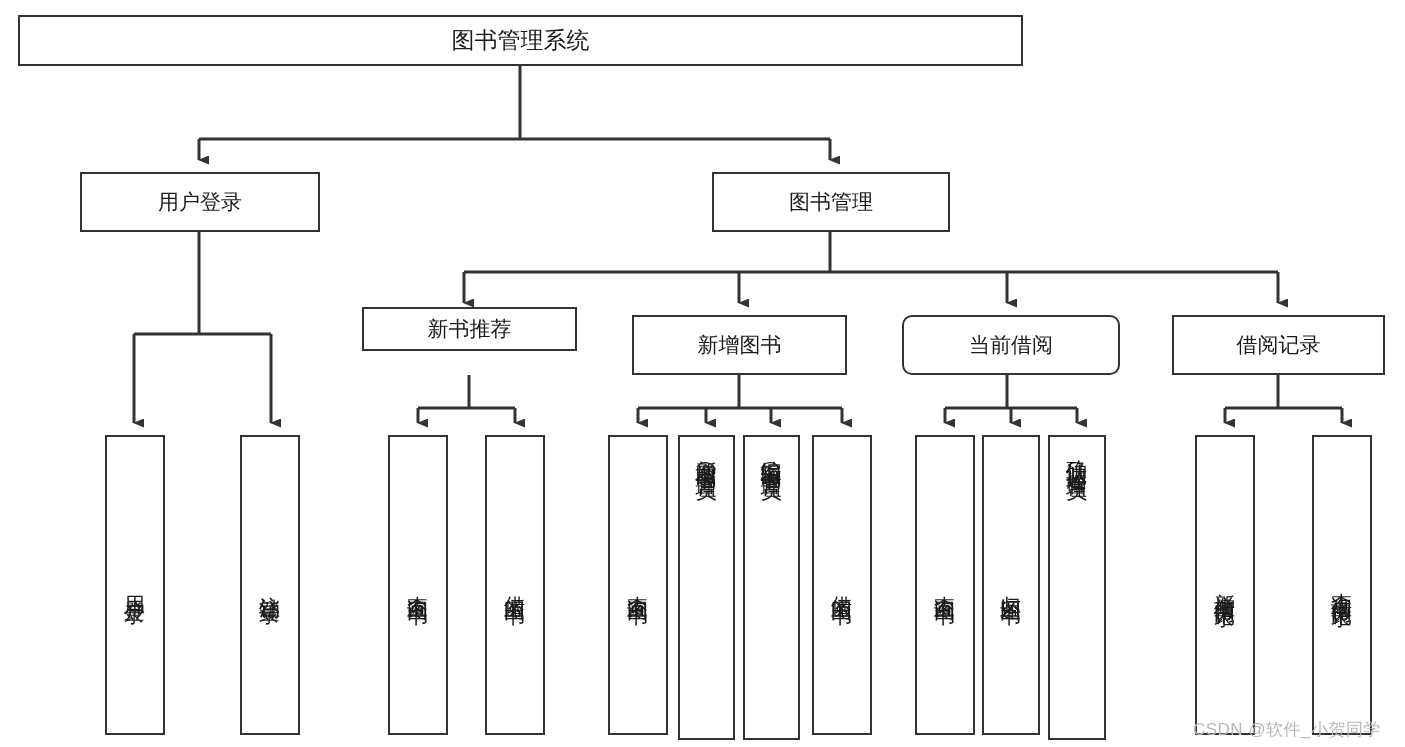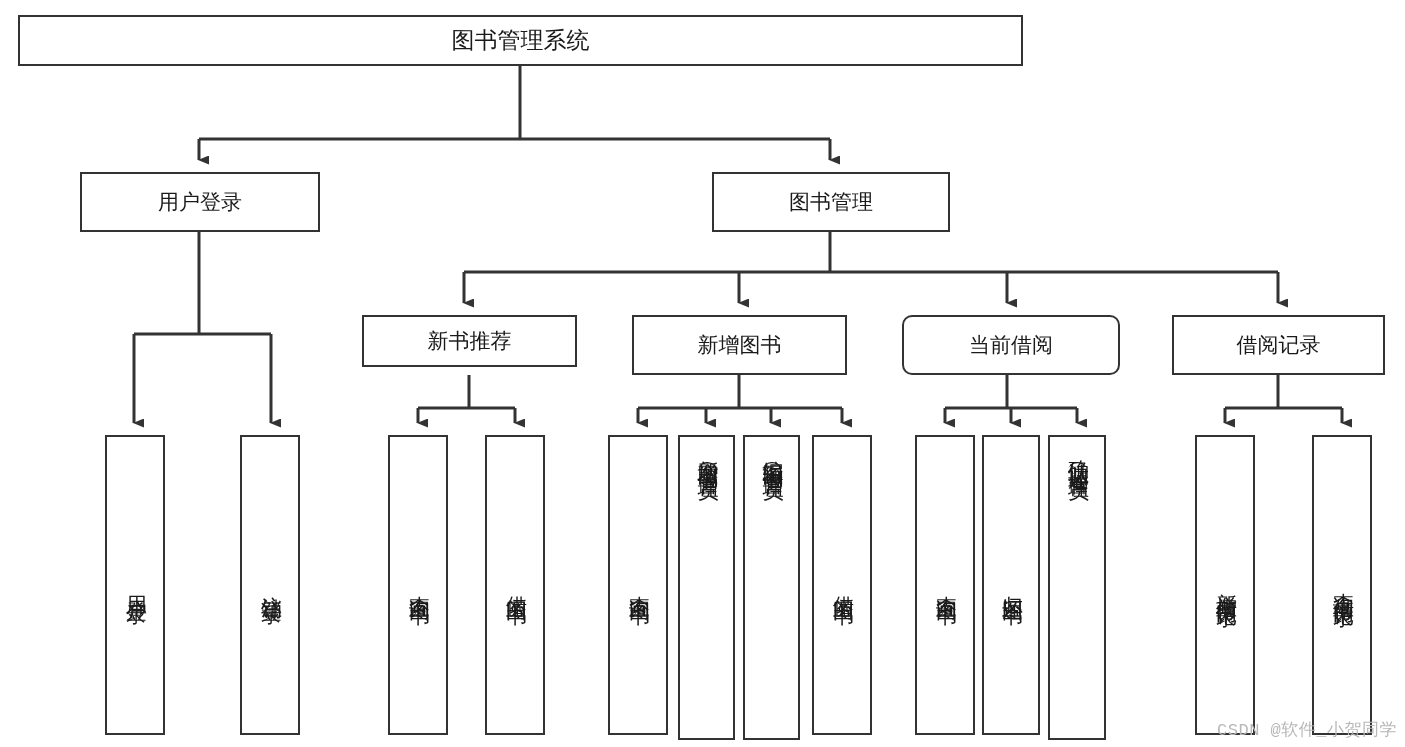--- a/index.html
+++ b/index.html
@@ -5,21 +5,21 @@
   html, body {
     margin: 0;
     padding: 0;
     background: #ffffff;
   }
   #canvas {
     position: relative;
     width: 1405px;
     height: 747px;
     background: #ffffff;
-    font-family: Liberation Mono, monospace;
+    font-family: Liberation Sans, sans-serif;
     overflow: hidden;
   }
   #edges {
     position: absolute;
     left: 0;
     top: 0;
     width: 1405px;
     height: 747px;
     pointer-events: none;
   }
@@ -62,21 +62,21 @@
     align-items: center;
     justify-content: center;
   }
   .leaf-inner.top {
     align-items: flex-start;
     padding-top: 6px;
     box-sizing: border-box;
   }
   .watermark {
     position: absolute;
-    right: 8px;
+    right: 24px;
     bottom: 6px;
     font-size: 17px;
     color: #b8b8b8;
     white-space: nowrap;
     letter-spacing: 0.5px;
     margin-top: 48px;
   }
 </style>
 </head>
 <body>
@@ -141,21 +141,21 @@
     <span>图书管理系统</span>
   </div>
 
   <div class="node lvl2" style="left:80px; top:172px; width:240px; height:60px;">
     <span>用户登录</span>
   </div>
   <div class="node lvl2" style="left:712px; top:172px; width:238px; height:60px;">
     <span>图书管理</span>
   </div>
 
-  <div class="node lvl3" style="left:362px; top:315px; width:215px; height:52px;">
+  <div class="node lvl3" style="left:362px; top:307px; width:215px; height:44px;">
     <span>新书推荐</span>
   </div>
   <div class="node lvl3" style="left:632px; top:315px; width:215px; height:60px;">
     <span>新增图书</span>
   </div>
   <div class="node lvl3" style="left:902px; top:315px; width:218px; height:60px;border-radius:10px;">
     <span>当前借阅</span>
   </div>
   <div class="node lvl3" style="left:1172px; top:315px; width:213px; height:60px;">
     <span>借阅记录</span>

